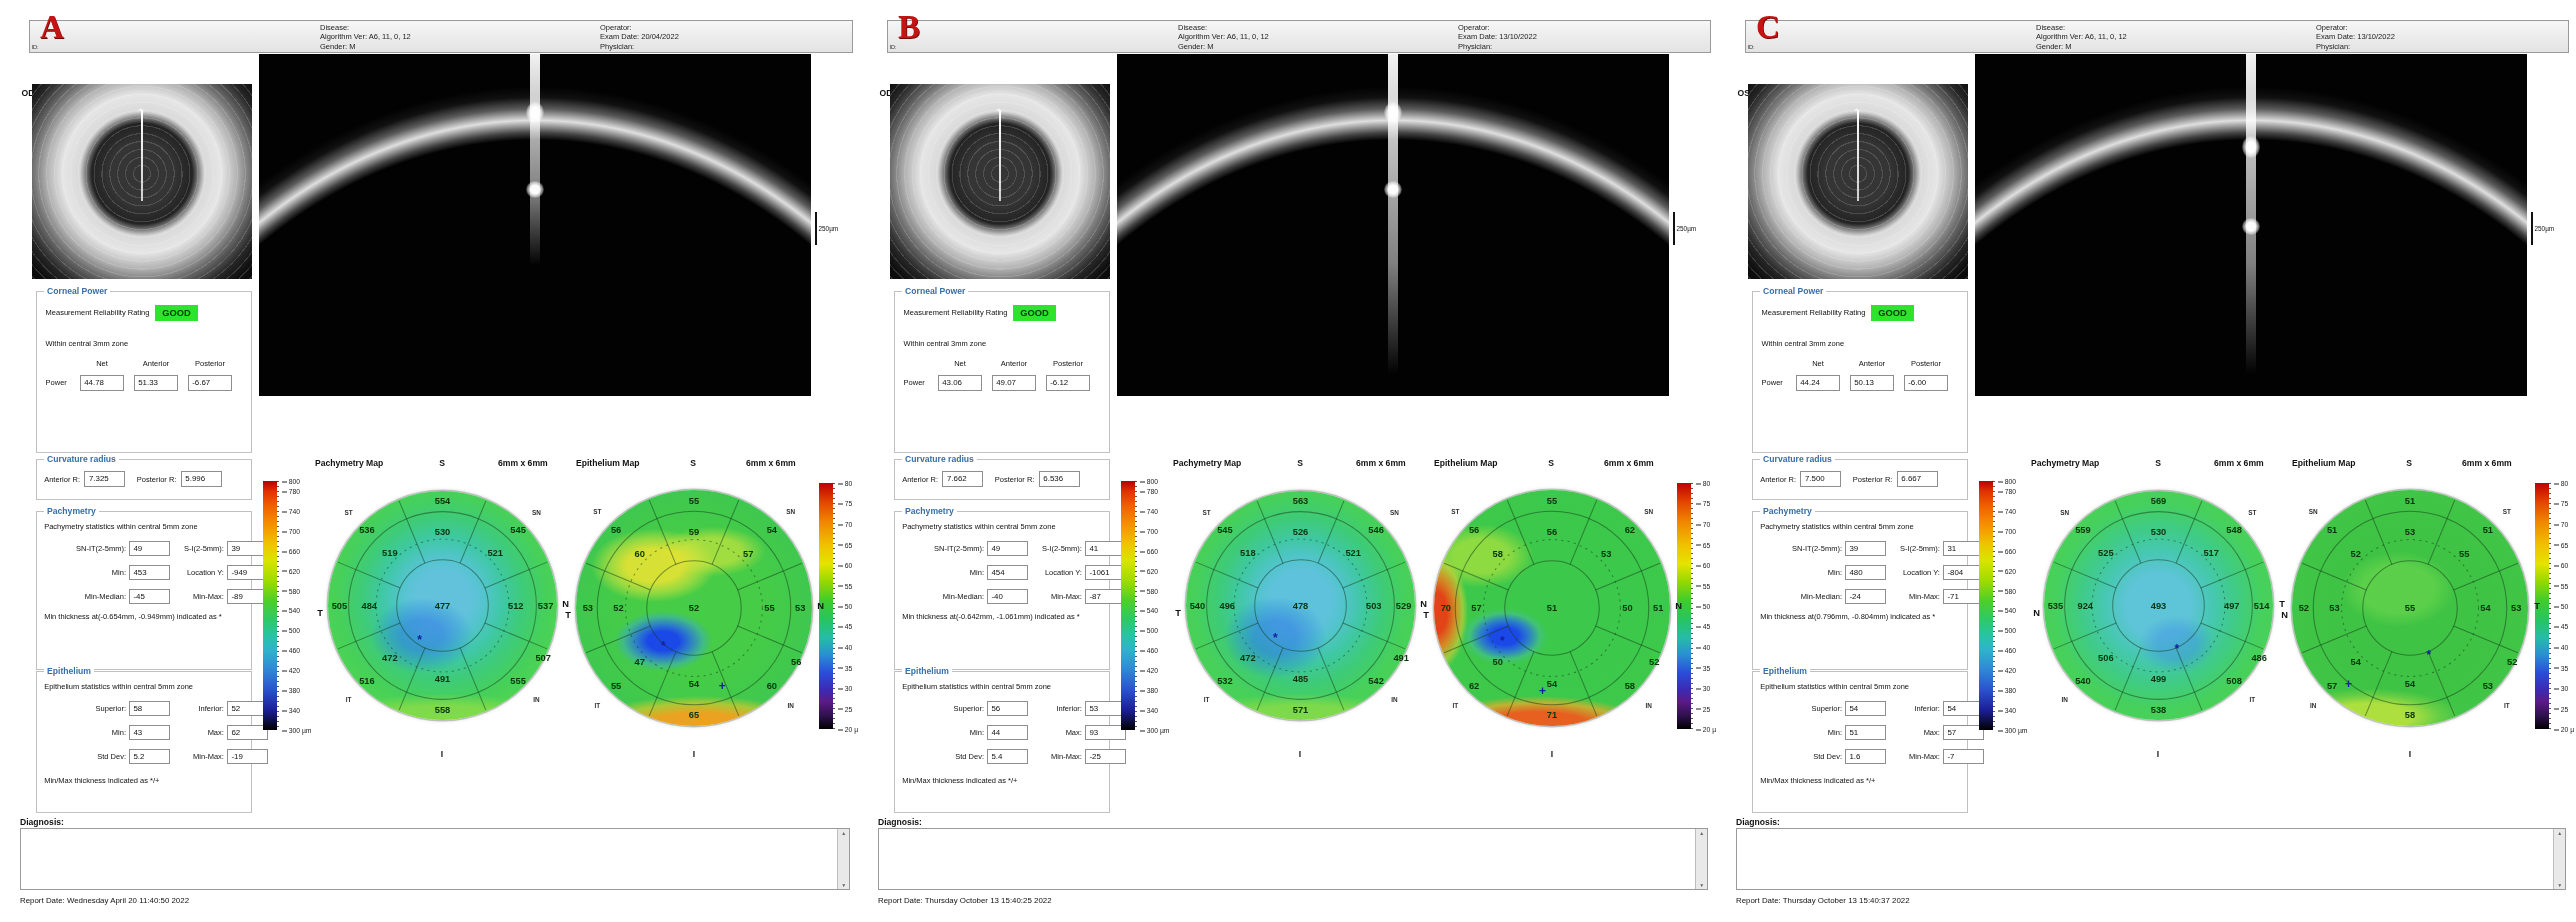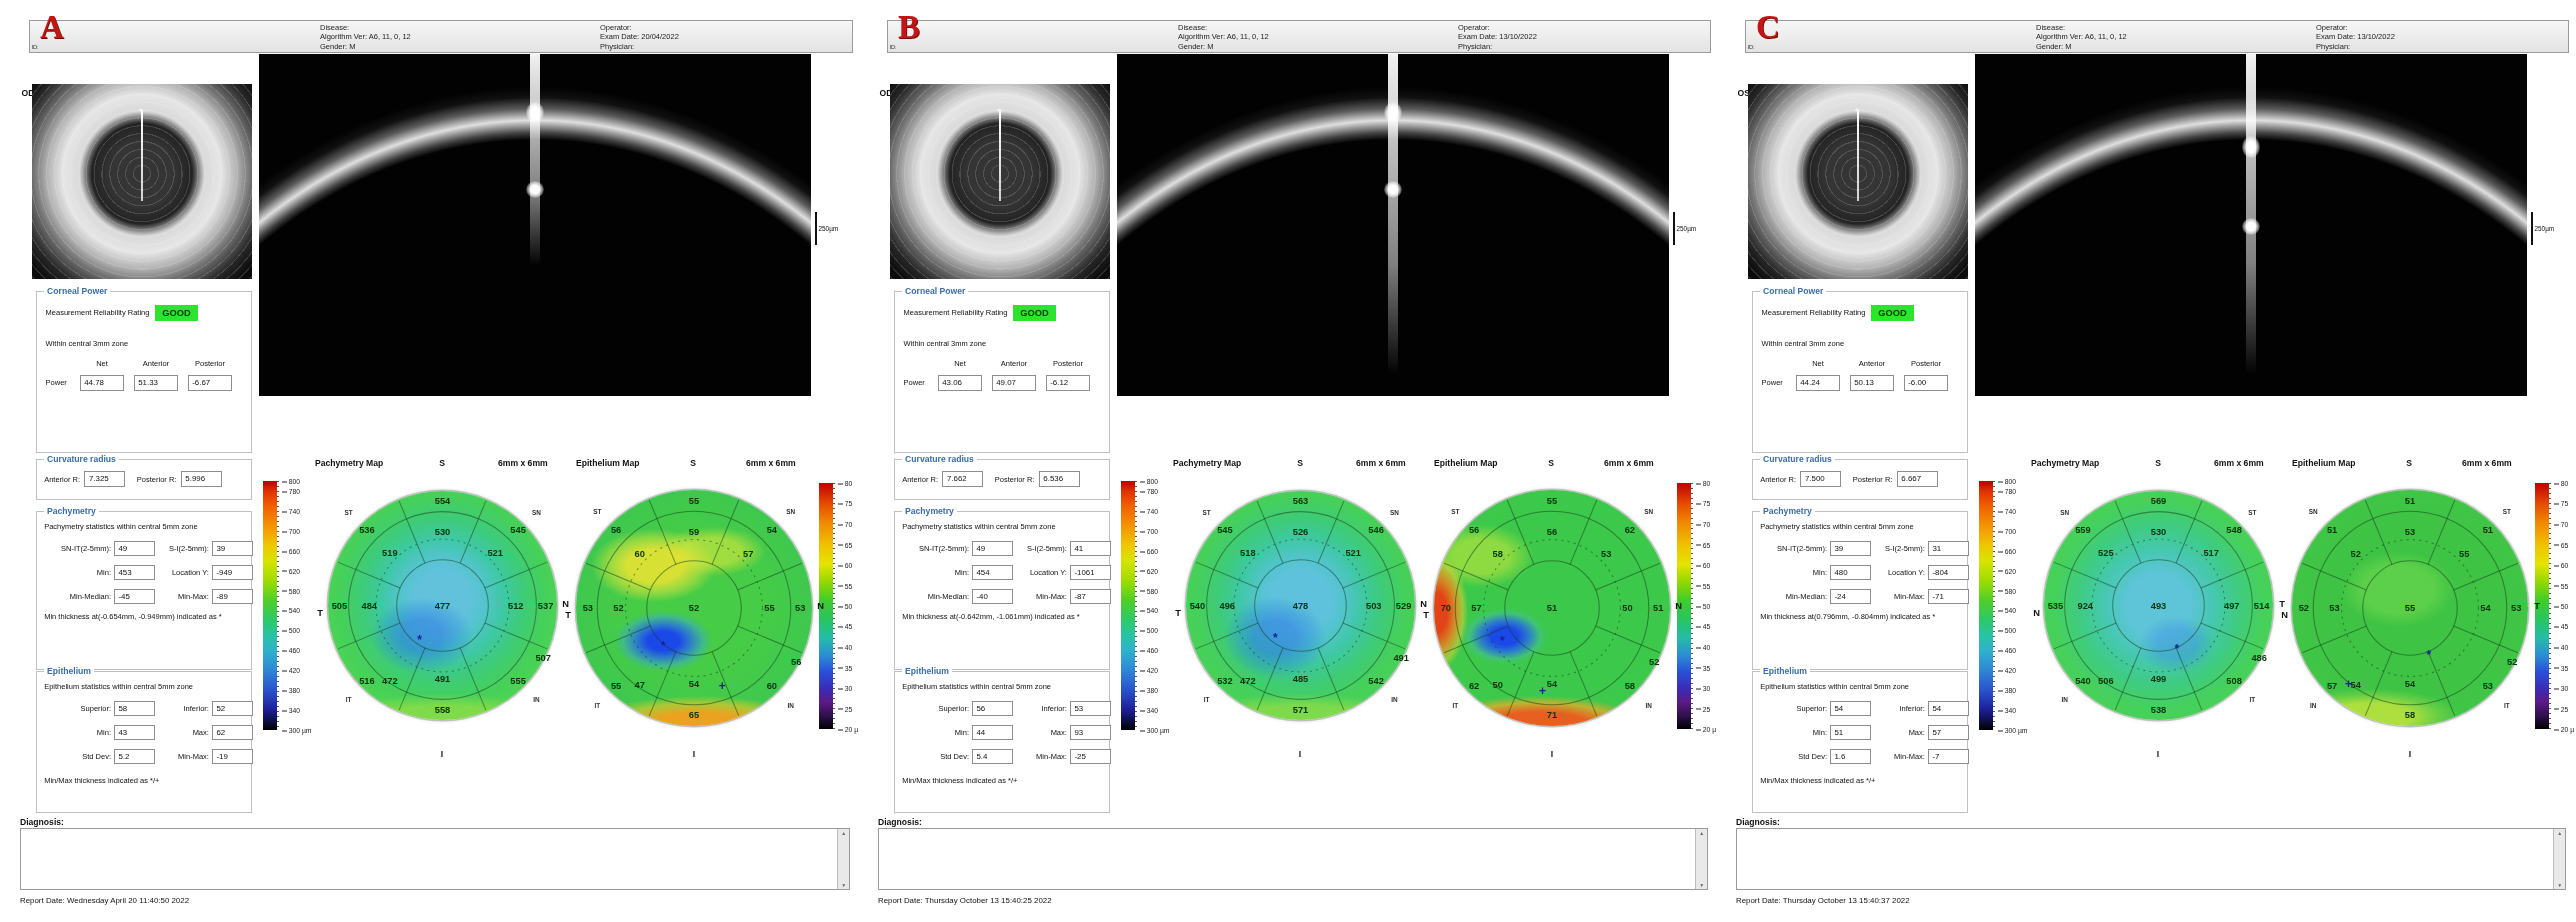--- a/index.html
+++ b/index.html
@@ -51,21 +51,21 @@
   .zone-note{position:absolute;left:8.6px;top:47px;font-size:7.5px;}
   .pw-heads{position:absolute;left:43px;top:67px;display:flex;gap:10px;font-size:7.5px;}
   .pw-heads span{display:inline-block;width:44px;text-align:center;}
   .pw-row{position:absolute;left:8.6px;top:83px;display:flex;align-items:center;gap:10px;font-size:7.5px;}
   .pw-row .pw-label{width:24px;}
   .vbox{display:inline-block;box-sizing:border-box;width:44px;height:15.7px;line-height:14.3px;border:0.7px solid #8e8e8e;background:#fff;font-size:7.9px;padding-left:3.6px;}
   .curv-row{position:absolute;left:7.2px;top:11.4px;display:flex;align-items:center;gap:4.3px;font-size:7.5px;}
   .curv-row .vbox{width:41px;}
   .curv-row .lbl2{margin-left:7.2px;}
   .grp-sub{position:absolute;left:7.2px;top:10px;font-size:7.5px;}
-  .stat-row{position:absolute;left:5px;display:flex;align-items:center;font-size:7.5px;justify-content:space-between;}
+  .stat-row{position:absolute;left:20px;display:flex;align-items:center;font-size:7.5px;justify-content:space-between;}
   .stat-row .sl1{width:69px;text-align:right;margin-right:2.9px;}
   .stat-row .sl2{width:54px;text-align:right;margin-right:2.9px;}
   .stat-row .vbox{width:41px;height:15px;line-height:13.6px;}
   .grp-note{position:absolute;left:7.2px;right:5.7px;font-size:7.5px;line-height:9.3px;}
   .r1{top:29px;} .r2{top:53px;} .r3{top:77px;}
   .grp-pachy .grp-note{top:100px;}
   .grp-epi .grp-note{top:104px;}
 
   
   .diag-label{position:absolute;left:20px;top:817px;font-size:8.6px;font-weight:bold;}
@@ -90,21 +90,21 @@
   .t-epi{left:576px;} .s-epi{left:693px;transform:translateX(-50%);} .z-epi{left:746px;}
   .i-label{position:absolute;top:749px;font-size:8.6px;font-weight:bold;transform:translateX(-50%);}
   .i-pachy{left:442px;} .i-epi{left:694px;}
   .map-circle{position:absolute;border-radius:50%;box-shadow:0 0 0 1.4px rgba(110,120,110,.35), 0 0 4.3px rgba(0,0,0,.25);}
   .pachy-circle{left:328px;top:491px;width:229px;height:229px;}
   .epi-circle{left:576px;top:490px;width:236px;height:236px;}
   .grid{position:absolute;inset:0;width:100%;height:100%;}
   .mv{position:absolute;transform:translate(-50%,-50%);font-size:9.3px;font-weight:bold;color:#09350c;white-space:nowrap;}
   .mv.c{left:50%;top:50%;}
   .mv.i-top{left:50%;top:18%;} .mv.i-ur{left:73%;top:27%;} .mv.i-right{left:82%;top:50%;} .mv.i-lr{left:73%;top:73%;margin-left:48px;}
-  .mv.i-bottom{left:50%;top:82%;} .mv.i-ll{left:27%;top:73%;margin-top:23px;} .mv.i-left{left:18%;top:50%;} .mv.i-ul{left:27%;top:27%;}
+  .mv.i-bottom{left:50%;top:82%;} .mv.i-ll{left:27%;top:73%;} .mv.i-left{left:18%;top:50%;} .mv.i-ul{left:27%;top:27%;}
   .mv.o-top{left:50%;top:4.5%;} .mv.o-ur{left:83%;top:17%;} .mv.o-right{left:95%;top:50%;} .mv.o-lr{left:83%;top:83%;}
   .mv.o-bottom{left:50%;top:95.5%;} .mv.o-ll{left:17%;top:83%;} .mv.o-left{left:5%;top:50%;} .mv.o-ul{left:17%;top:17%;}
   .mc{position:absolute;transform:translate(-50%,-50%);font-size:6.4px;font-weight:bold;color:#2e2e2e;}
   .mc.ul{left:9%;top:9%;} .mc.ur{left:91%;top:9%;} .mc.ll{left:9%;top:91%;} .mc.lr{left:91%;top:91%;}
   .ms{position:absolute;font-size:9.3px;font-weight:bold;color:#111;}
   .ms.left{left:-10.7px;top:51%;} .ms.right{right:-12px;top:47%;}
   .map-marker{position:absolute;transform:translate(-50%,-50%);font-size:12px;font-weight:bold;color:#15209e;}
 
   
   .p0 .pachy-bg{background:

